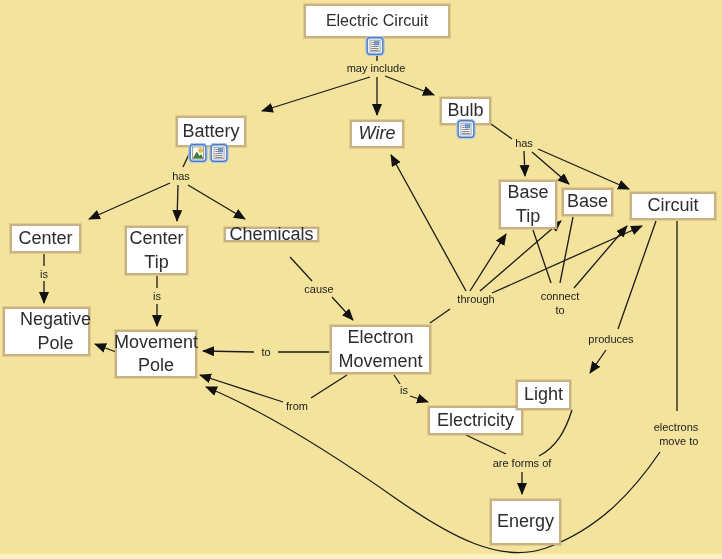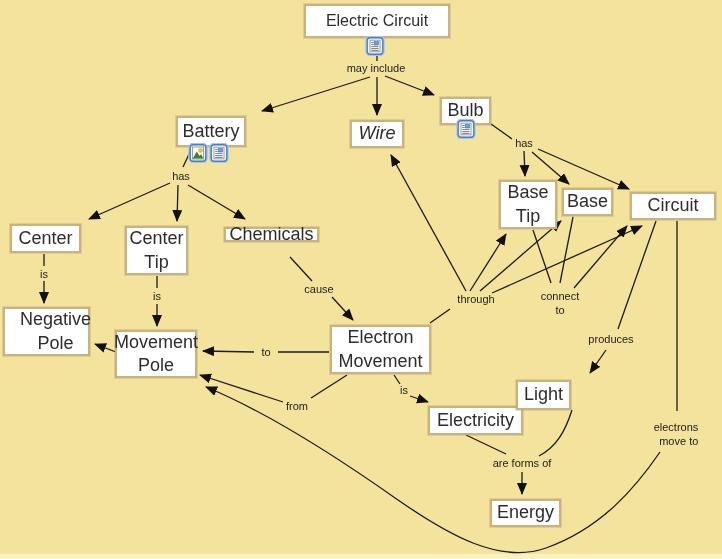--- a/index.html
+++ b/index.html
@@ -118,21 +118,21 @@
 Tip</div>
   <div class="concept" style="left:224px;top:227px;width:95px;height:15px;">Chemicals</div>
   <div class="concept" style="left:3px;top:307px;width:87px;height:49px;padding-left:18px;">Negative
 Pole</div>
   <div class="concept" style="left:115px;top:330px;width:82px;height:48px;">Movement
 Pole</div>
   <div class="concept" style="left:330px;top:325px;width:101px;height:49px;">Electron
 Movement</div>
   <div class="concept" style="left:428px;top:406px;width:95px;height:29px;">Electricity</div>
   <div class="concept" style="left:516px;top:380px;width:55px;height:30px;">Light</div>
-  <div class="concept" style="left:490px;top:499px;width:71px;height:28px;text-align:center;">Energy</div>
+  <div class="concept" style="left:490px;top:499px;width:71px;height:46px;text-align:center;">Energy</div>
 
   <div class="link-label" style="left:376px;top:68px;">may include</div>
   <div class="link-label" style="left:181px;top:176px;">has</div>
   <div class="link-label" style="left:524px;top:143px;">has</div>
   <div class="link-label" style="left:44px;top:274px;">is</div>
   <div class="link-label" style="left:157px;top:296px;">is</div>
   <div class="link-label" style="left:319px;top:289px;">cause</div>
   <div class="link-label" style="left:266px;top:352px;">to</div>
   <div class="link-label" style="left:297px;top:406px;">from</div>
   <div class="link-label" style="left:404px;top:390px;">is</div>

